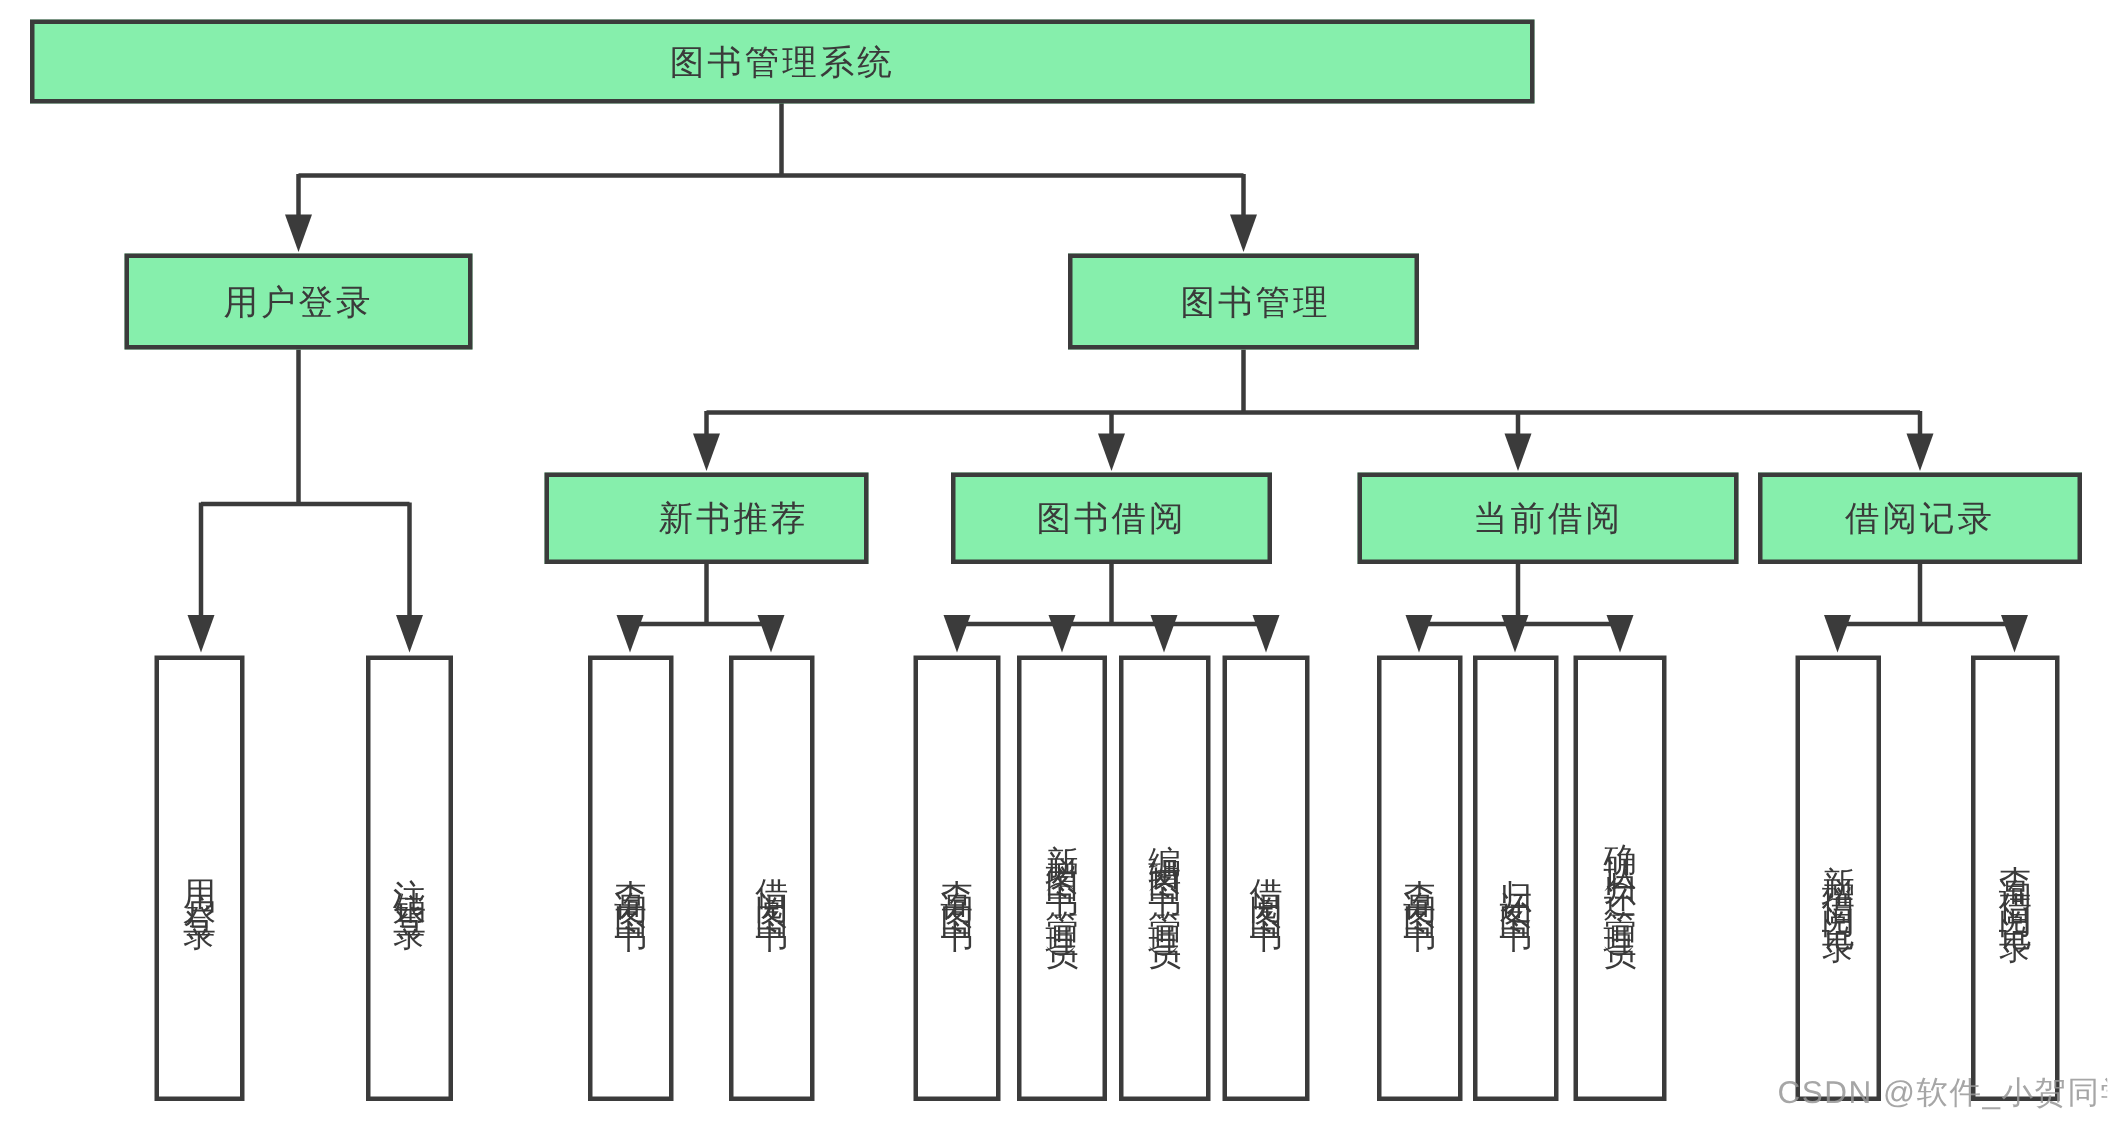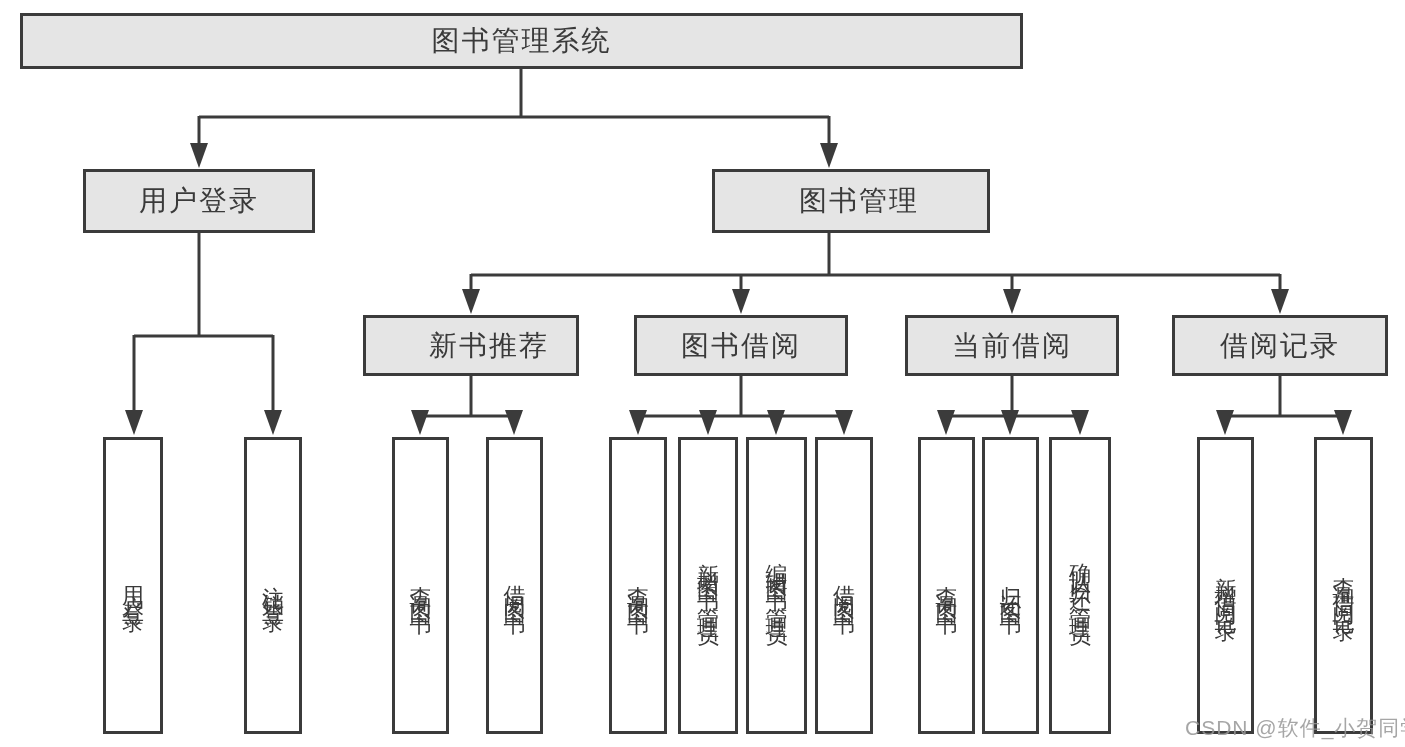--- a/index.html
+++ b/index.html
@@ -7,24 +7,24 @@
     position:relative;
     width:1405px;height:747px;
     background:#ffffff;
     font-family:"Liberation Sans","DejaVu Sans",sans-serif;
     overflow:hidden;
   }
   #wires{position:absolute;left:0;top:0;width:1405px;height:747px;pointer-events:none;}
   .hbox{
     position:absolute;
     border:3px solid #3b3b3b;
-    background:#e5e5e5;
+    background:#86efac;
     box-sizing:border-box;
     display:flex;align-items:center;justify-content:center;
-    font-size:28px;letter-spacing:2px;color:#3a3a3a;
+    font-size:23px;letter-spacing:2px;color:#3a3a3a;
   }
   .vbox{
     position:absolute;
     border:3px solid #3b3b3b;
     background:#ffffff;
     box-sizing:border-box;
     top:437px;height:297px;
     display:flex;align-items:center;justify-content:center;
   }
   .vbox span{
@@ -102,25 +102,25 @@
       <polygon points="1010,435 1001,410 1019,410"></polygon>
       <polygon points="1080,435 1071,410 1089,410"></polygon>
       <polygon points="1225,435 1216,410 1234,410"></polygon>
       <polygon points="1343,435 1334,410 1352,410"></polygon>
     </g>
   </svg>
 
   <div class="hbox" style="left:20px;top:13px;width:1003px;height:56px;">图书管理系统</div>
 
   <div class="hbox" style="left:83px;top:169px;width:232px;height:64px;">用户登录</div>
-  <div class="hbox" style="left:712px;top:169px;width:278px;height:64px;padding-left:16px;">图书管理</div>
+  <div class="hbox" style="left:712px;top:169px;width:234px;height:64px;padding-left:16px;">图书管理</div>
 
   <div class="hbox" style="left:363px;top:315px;width:216px;height:61px;padding-left:36px;">新书推荐</div>
   <div class="hbox" style="left:634px;top:315px;width:214px;height:61px;text-align:center;">图书借阅</div>
-  <div class="hbox" style="left:905px;top:315px;width:214px;height:61px;">当前借阅</div>
+  <div class="hbox" style="left:905px;top:315px;width:254px;height:61px;">当前借阅</div>
   <div class="hbox" style="left:1172px;top:315px;width:216px;height:61px;">借阅记录</div>
 
   <div class="vbox" style="left:103px;width:60px;">
     <span>用户登录</span>
   </div>
   <div class="vbox" style="left:244px;width:58px;">
     <span>注销登录</span>
   </div>
 
   <div class="vbox" style="left:392px;width:57px;">

